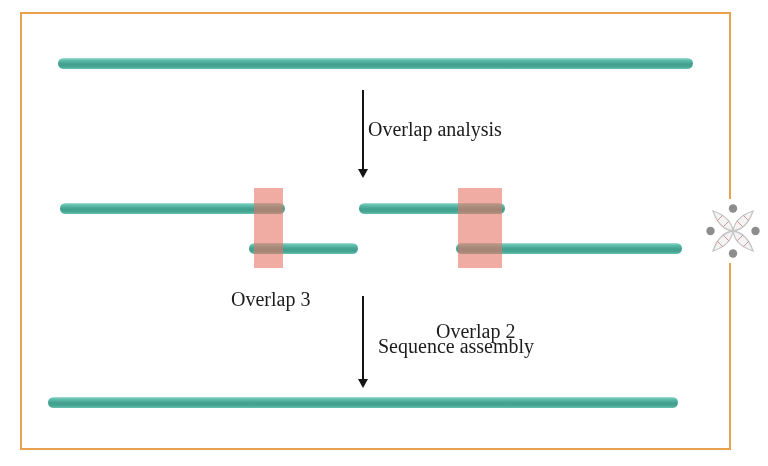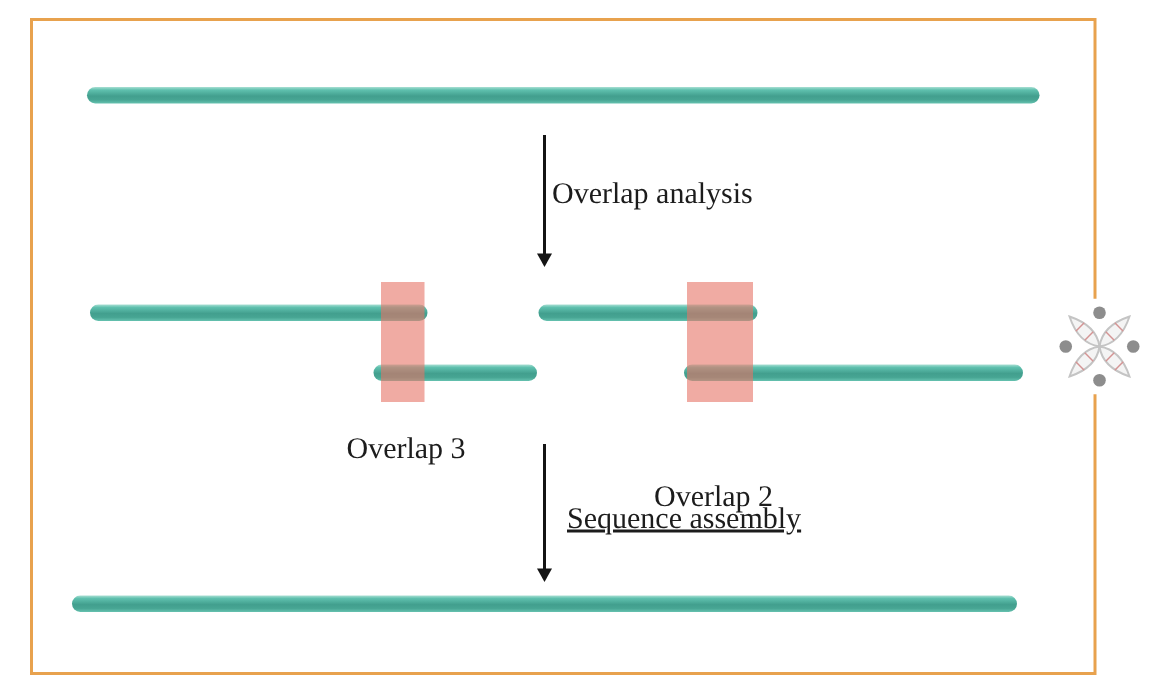--- a/index.html
+++ b/index.html
@@ -68,21 +68,21 @@
   .arrow2-head { left: 358px; top: 379px; }
 
   .lbl {
     position: absolute;
     font-size: 20px;
     line-height: 24px;
     color: #1c1c1c;
     white-space: nowrap;
   }
   .lbl-overlap-analysis  { left: 368px; top: 117px; }
-  .lbl-sequence-assembly { left: 378px; top: 334px; text-decoration: underline; }
+  .lbl-sequence-assembly { left: 378px; top: 334px; }
   .lbl-overlap-1         { left: 231px; top: 287px; }
   .lbl-overlap-2         { left: 436px; top: 287px; margin-top: 32px; }
 
   .corner-icon {
     position: absolute;
     left: 701px;
     top: 199px;
     width: 64px;
     height: 64px;
   }

